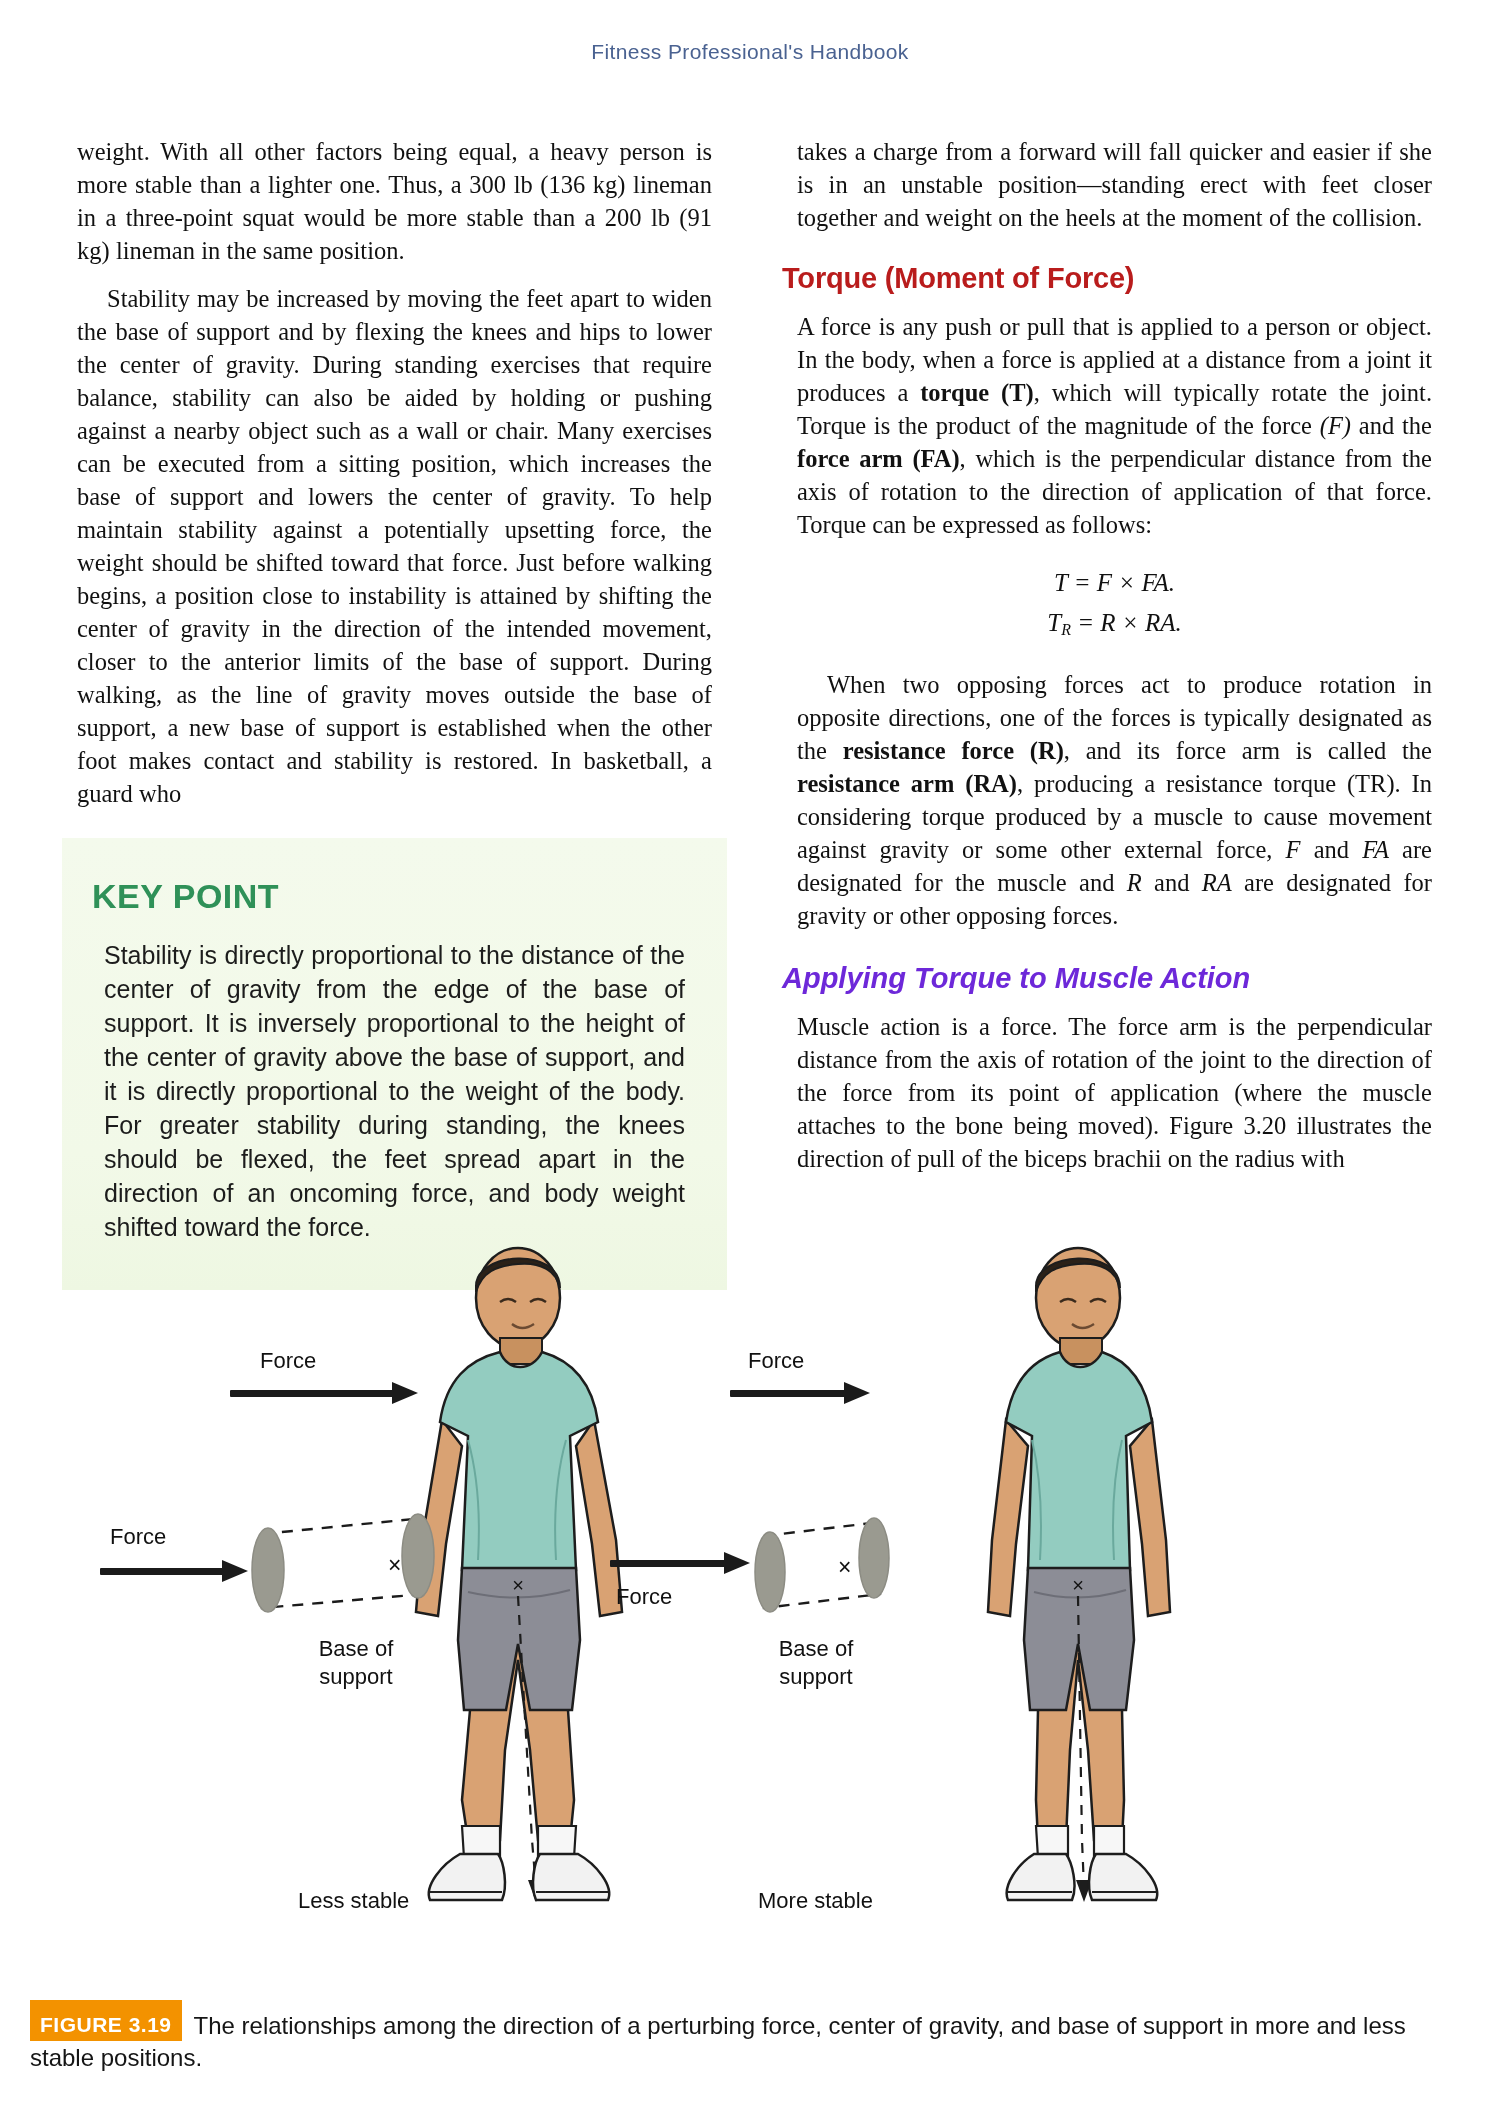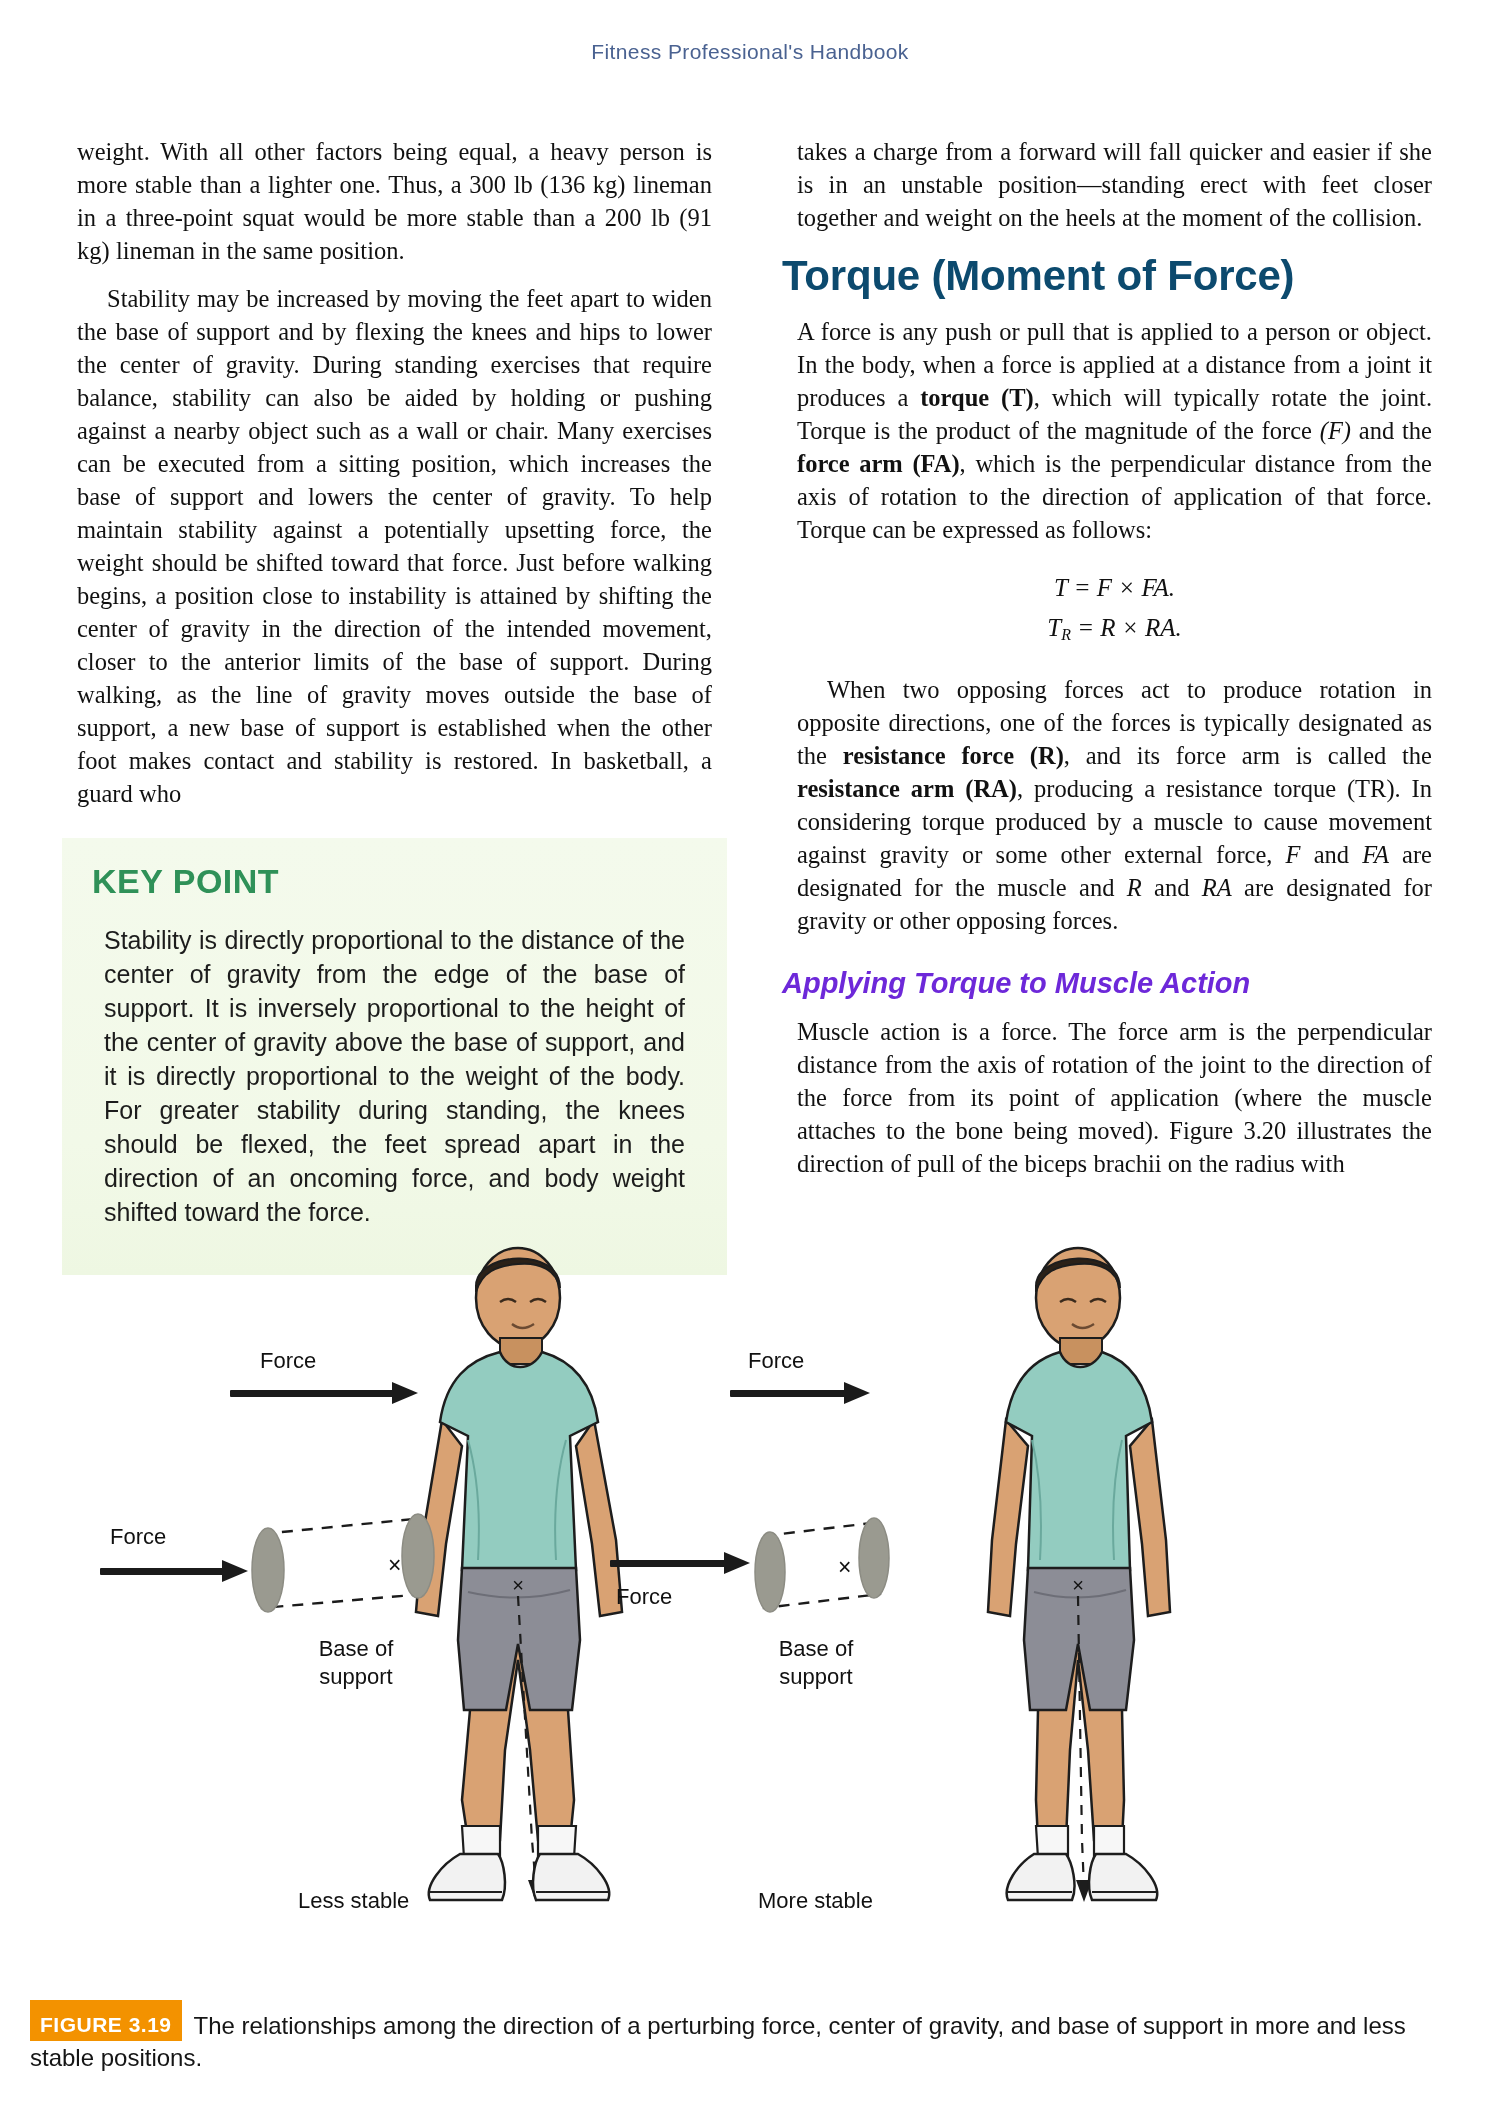--- a/index.html
+++ b/index.html
@@ -35,21 +35,21 @@
     text-align:justify;
     -webkit-hyphens:none;hyphens:none;
     word-spacing:.2px;
   }
   p.body + p.body{text-indent:30px;}
 
   
   .keypoint{
     position:absolute;left:62px;top:838px;width:665px;
     background:linear-gradient(180deg,#f4faec 0%,#f2f9e8 70%,#eef7e2 100%);
-    padding:24px 30px 34px 30px;
+    padding:39px 30px 34px 30px;
     box-sizing:border-box;
   }
   .keypoint h3{
     margin:0 0 22px 0;
     font-family:"Liberation Sans",sans-serif;
     font-weight:bold;
     font-size:34px;
     letter-spacing:.5px;
     color:#2f9158;
   }
@@ -57,26 +57,26 @@
     margin:12px;
     font-family:Liberation Sans, sans-serif;
     font-size:25px;
     line-height:34px;
     color:#1c1c1c;
     text-align:justify;
   }
 
   
   h2.sect{
-    margin:18px 0 14px 0;
+    margin:28px 0 14px 0;
     font-family:"Liberation Sans",sans-serif;
     font-weight:bold;
-    font-size:42px;
+    font-size:29px;
     letter-spacing:-.2px;
-    color:#0c4a6e;
+    color:#b91c1c;
   }
   h3.subsect{
     margin:30px 0 12px 0;
     font-family:Liberation Sans, sans-serif;
     font-weight:bold;
     font-style:italic;
     font-size:29px;
     color:#6d28d9;
   }
 

